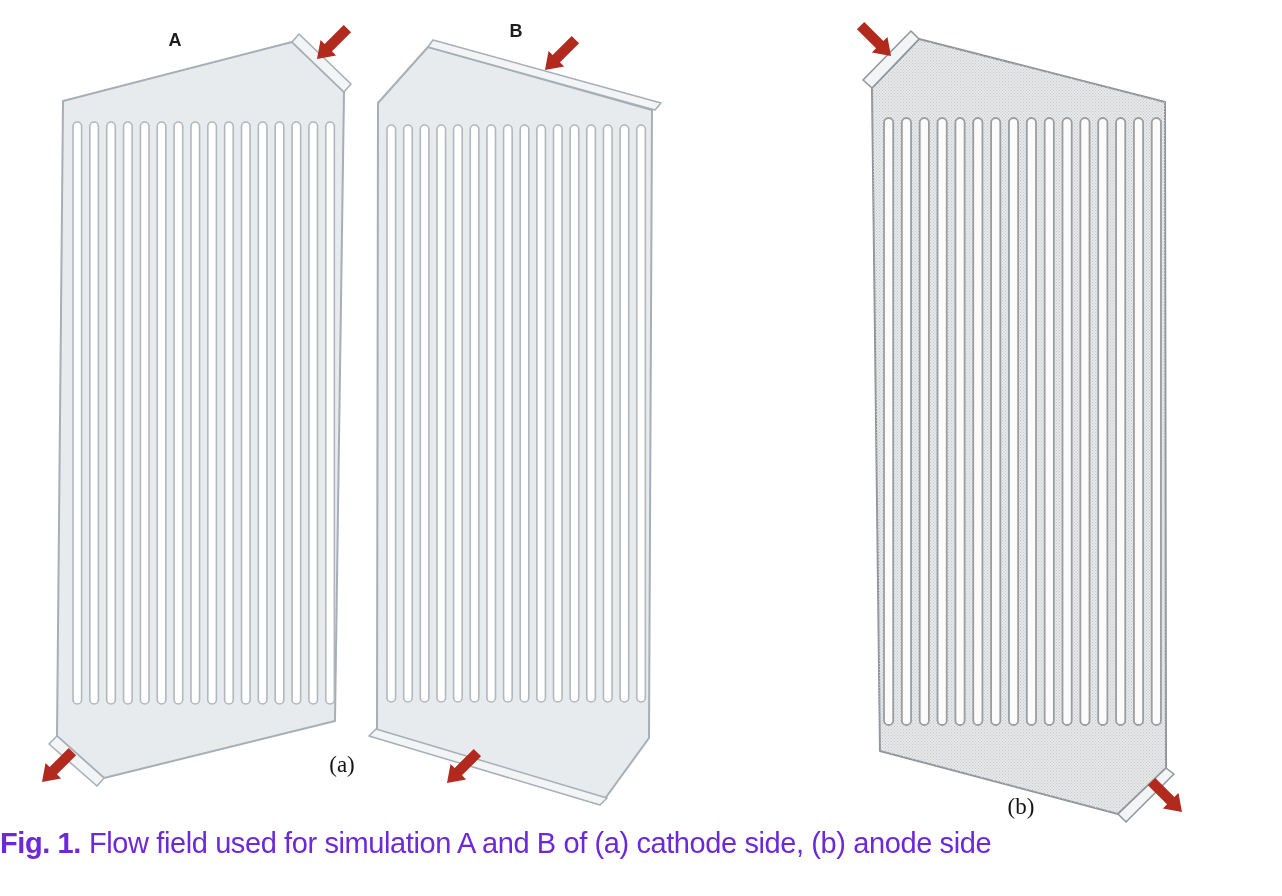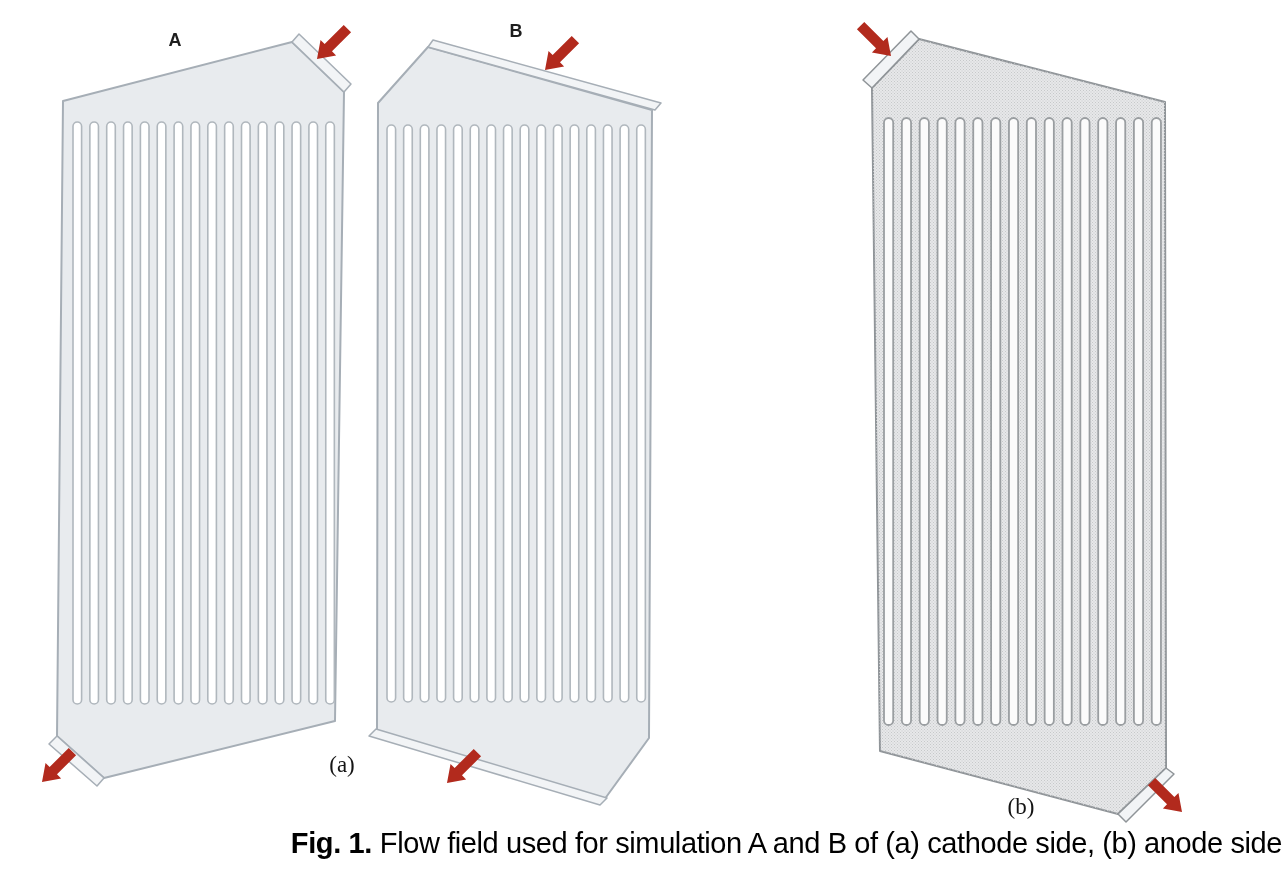--- a/index.html
+++ b/index.html
@@ -24,24 +24,24 @@
     position:absolute;
     transform:translateX(-50%);
     font-family:"Liberation Serif", serif;
     font-size:23px;
     color:#141414;
   }
   .caption{
     position:absolute;
     left:0; top:827px;
     width:100%;
-    text-align:right;
+    text-align:left;
     font-size:29px;
     letter-spacing:-0.4px;
-    color:#000000;
+    color:#6d28d9;
     white-space:nowrap;
   }
   .caption .cap-label{font-weight:700;}
   .caption .cap-text{font-weight:400;margin-left:8px;}
 </style>
 </head>
 <body>
 
 <div class="canvas">
 

